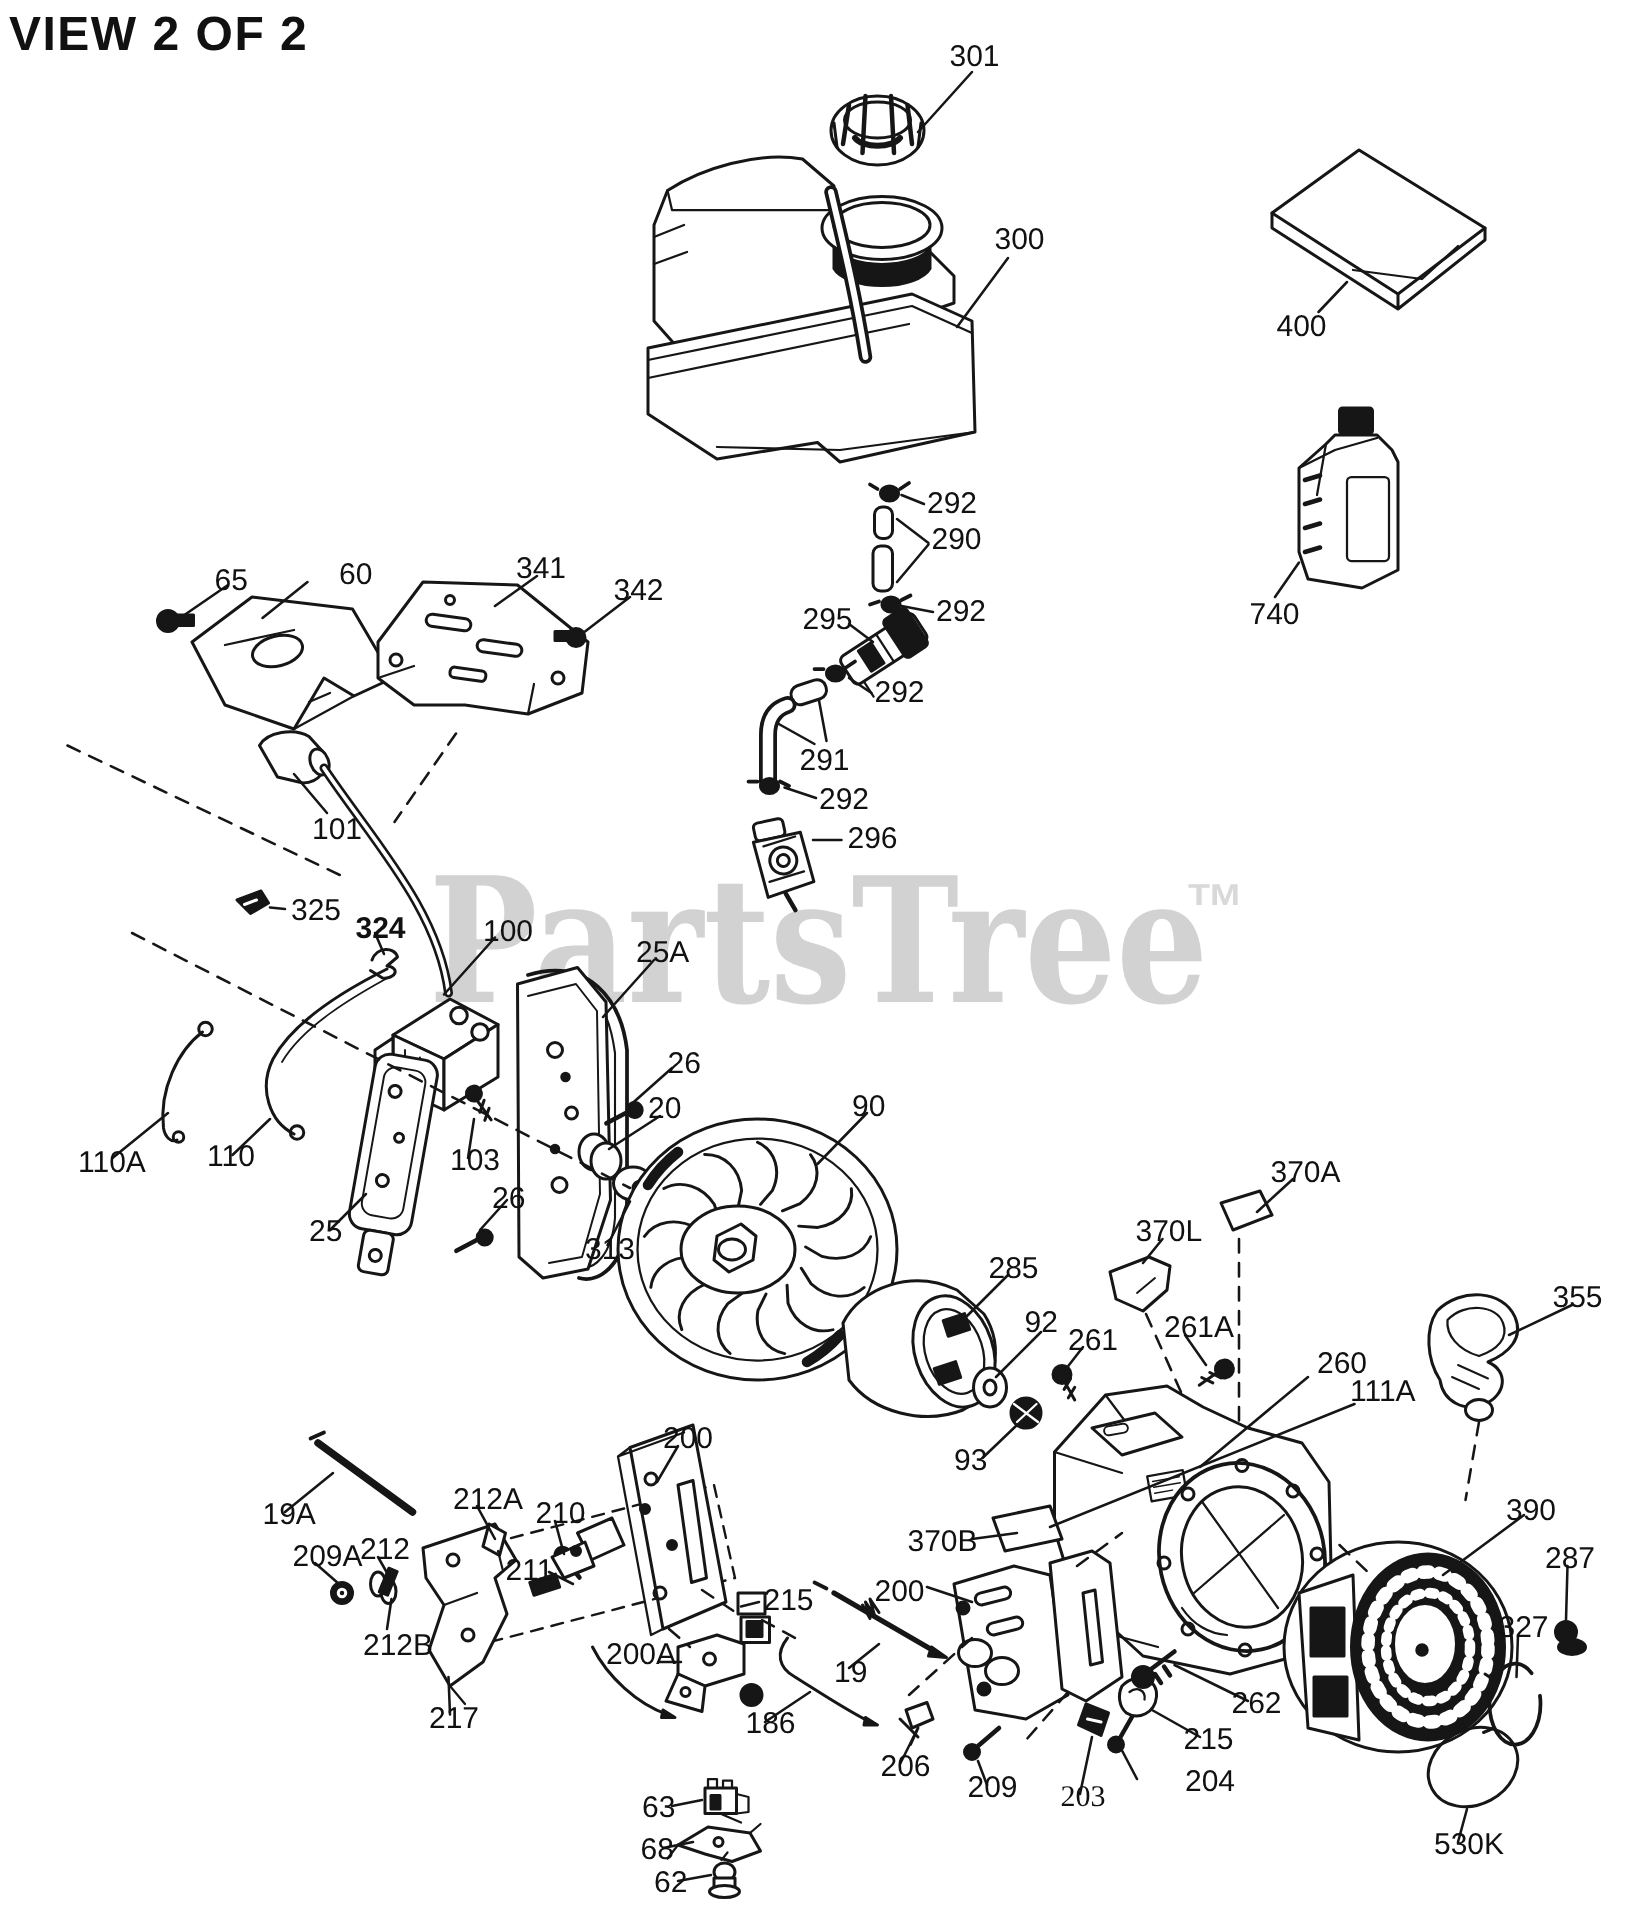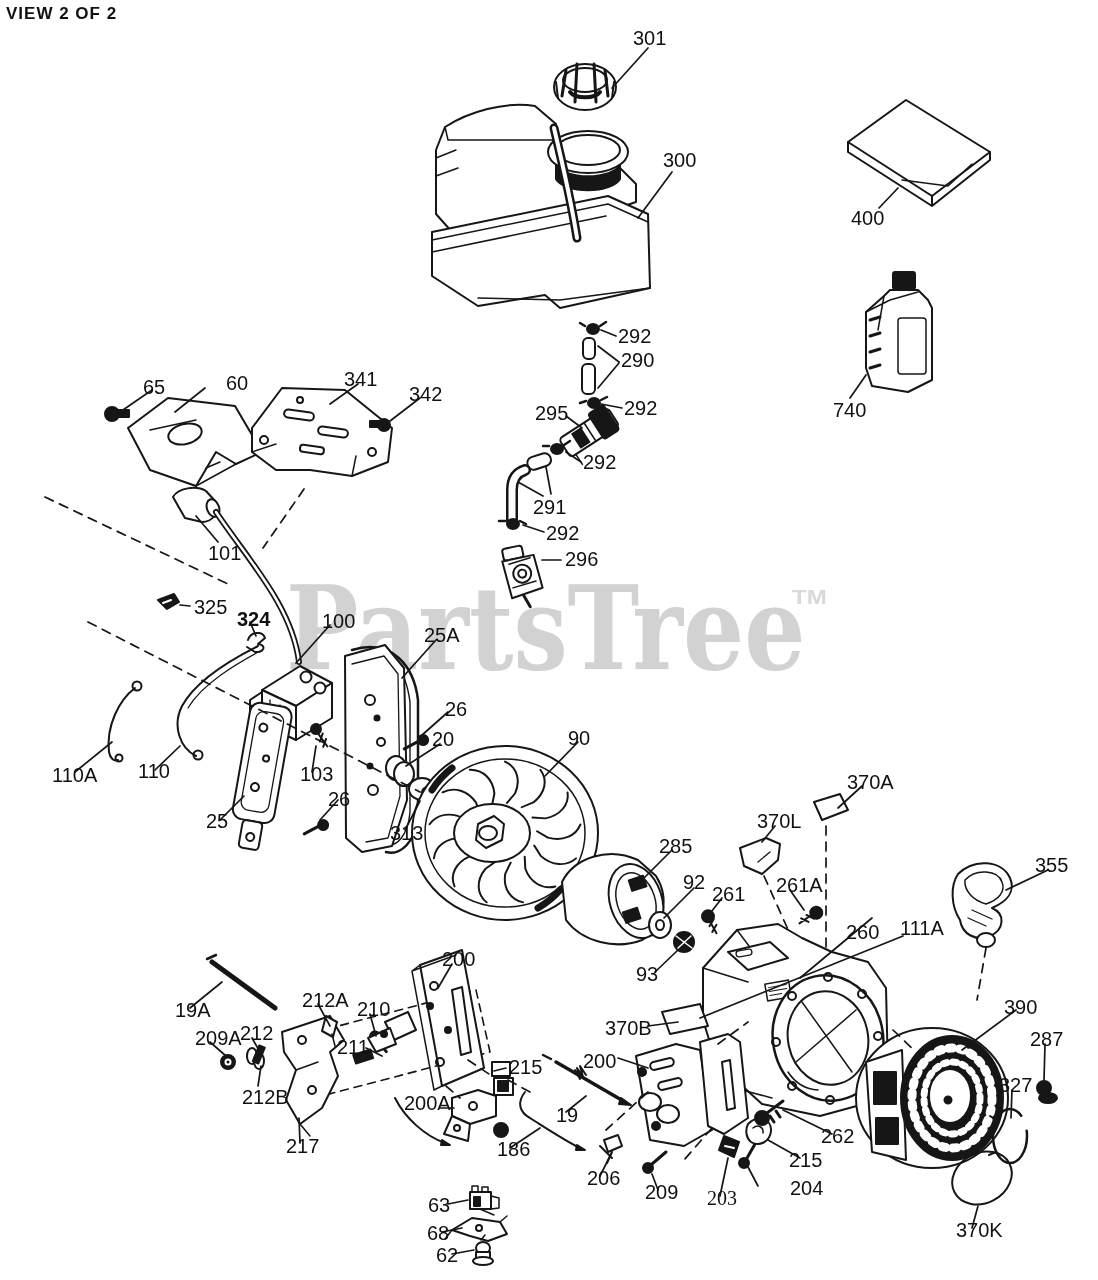--- a/index.html
+++ b/index.html
@@ -1,18 +1,18 @@
 <!DOCTYPE html>
 <html><head>
 <meta charset="utf-8">
 <style>
   html,body{margin:0;padding:0;background:#fff;}
   .stage{position:relative;width:1098px;height:1280px;background:#fff;overflow:hidden;
          font-family:"Liberation Sans",sans-serif;}
-  .view-title{position:absolute;left:6px;top:4px;margin:0;font-size:17px;font-weight:bold;
+  .view-title{position:absolute;left:6px;top:4px;margin:0;font-size:32px;font-weight:bold;
               color:#111;letter-spacing:1px;font-family:"Liberation Sans",sans-serif;}
   .watermark{position:absolute;left:286px;top:570px;line-height:1;white-space:nowrap;
              font-family:"DejaVu Serif",serif;font-weight:bold;color:#d2d2d2;
              font-size:116px;transform:scaleX(0.83);transform-origin:left top;
              user-select:none;}
   .wm-tm{position:absolute;left:792px;top:586px;font-size:20px;color:#d9d9d9;
          font-family:"Liberation Sans",sans-serif;font-weight:bold;transform:scaleX(1.2);
          transform-origin:left top;}
   svg.art{position:absolute;left:0;top:0;}
   .callouts{position:absolute;left:0;top:0;width:100%;height:100%;}
@@ -526,27 +526,27 @@
       <span class="callout" style="left: 328px; top: 789px;">26</span>
       <span class="callout" style="left: 390px; top: 823px;">313</span>
       <span class="callout" style="left: 568px; top: 728px;">90</span>
       <span class="callout" style="left: 659px; top: 836px;">285</span>
       <span class="callout" style="left: 683px; top: 872px;">92</span>
       <span class="callout" style="left: 636px; top: 964px;">93</span>
       <span class="callout" style="left: 847px; top: 772px;">370A</span>
       <span class="callout" style="left: 757px; top: 811px;">370L</span>
       <span class="callout" style="left: 776px; top: 875px;">261A</span>
       <span class="callout" style="left: 712px; top: 884px;">261</span>
-      <span class="callout" style="left: 846px; top: 899px; margin-top: 23px;">260</span>
+      <span class="callout" style="left: 878px; top: 899px;">260</span>
       <span class="callout" style="left: 900px; top: 918px;">111A</span>
       <span class="callout" style="left: 1035px; top: 855px;">355</span>
       <span class="callout" style="left: 1004px; top: 997px;">390</span>
       <span class="callout" style="left: 1030px; top: 1029px;">287</span>
       <span class="callout" style="left: 999px; top: 1075px;">327</span>
-      <span class="callout" style="left: 956px; top: 1220px;">370K</span>
+      <span class="callout" style="left: 956px; top: 1220px;">530K</span>
       <span class="callout" style="left: 175px; top: 1000px;">19A</span>
       <span class="callout" style="left: 195px; top: 1028px;">209A</span>
       <span class="callout" style="left: 240px; top: 1023px;">212</span>
       <span class="callout" style="left: 242px; top: 1087px;">212B</span>
       <span class="callout" style="left: 286px; top: 1136px;">217</span>
       <span class="callout" style="left: 302px; top: 990px;">212A</span>
       <span class="callout" style="left: 357px; top: 999px;">210</span>
       <span class="callout" style="left: 337px; top: 1037px;">211</span>
       <span class="callout" style="left: 442px; top: 949px;">200</span>
       <span class="callout" style="left: 404px; top: 1093px;">200A</span>

